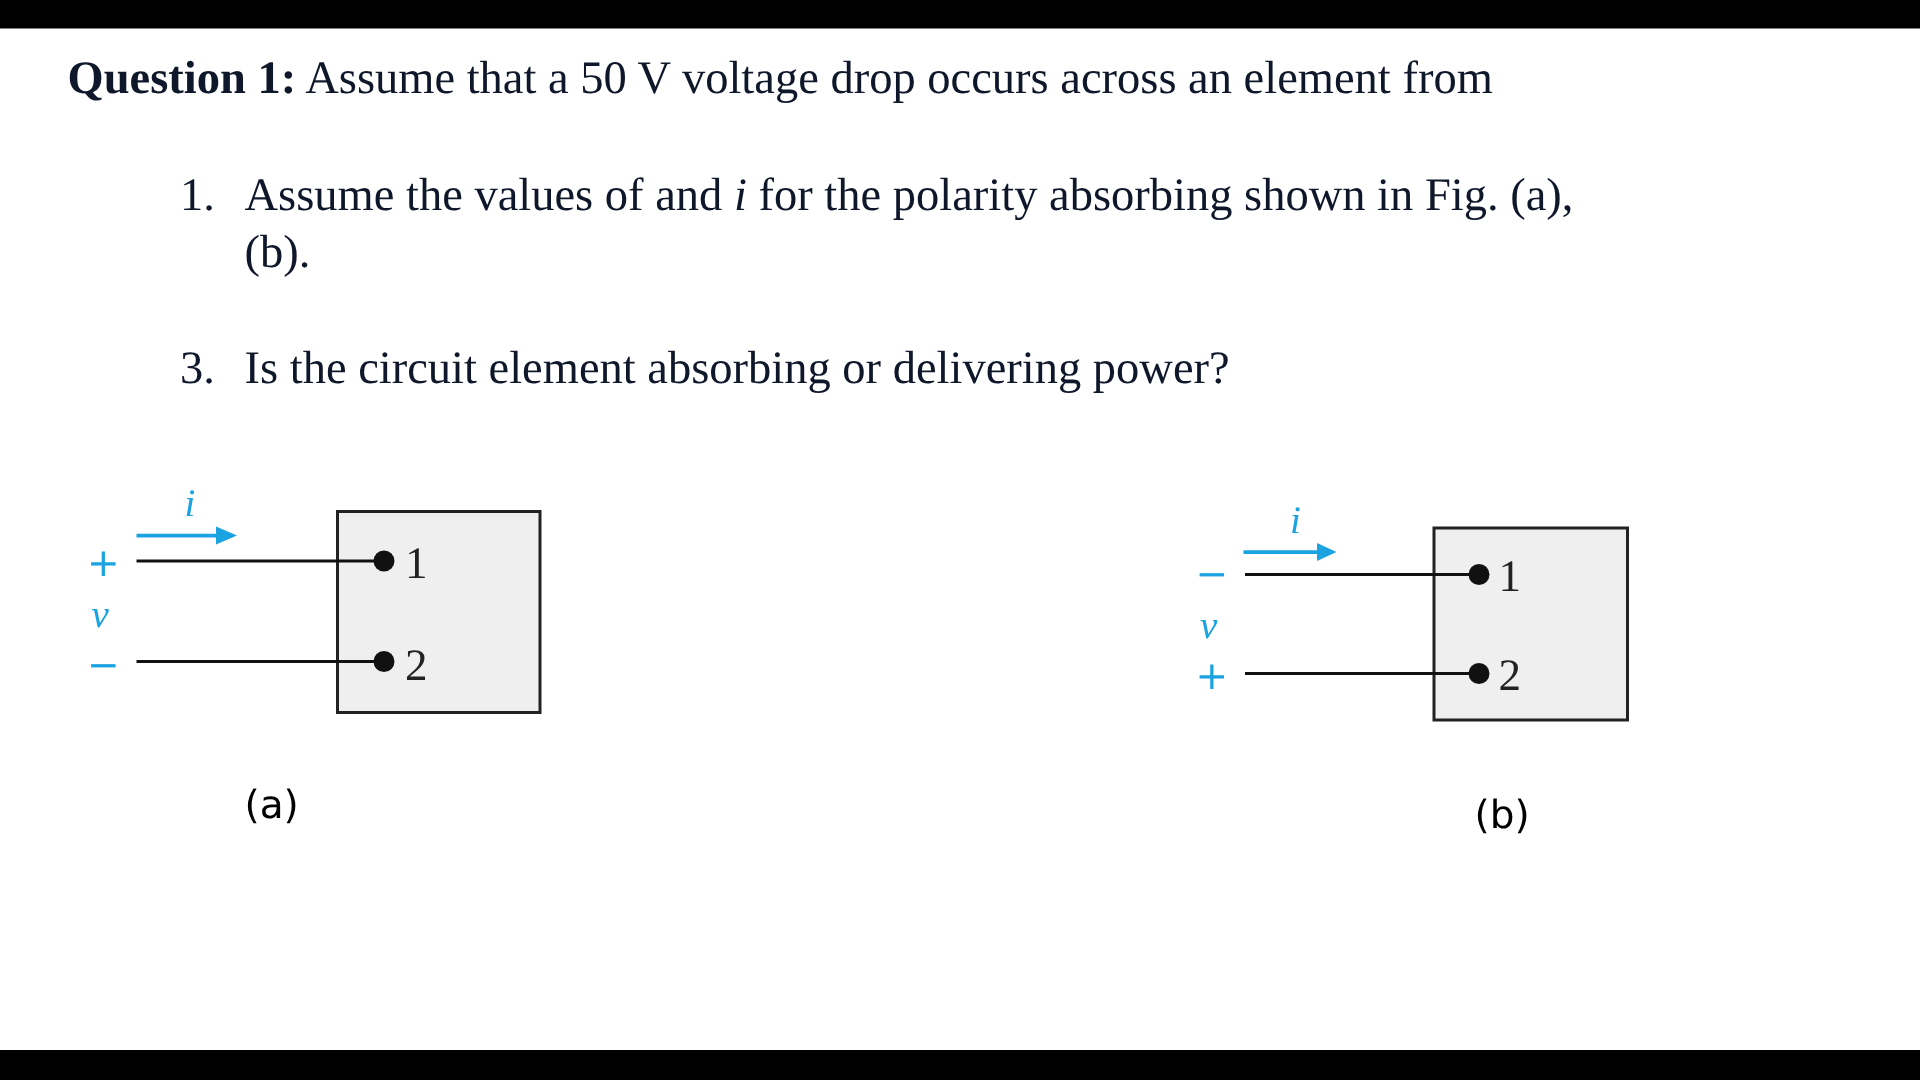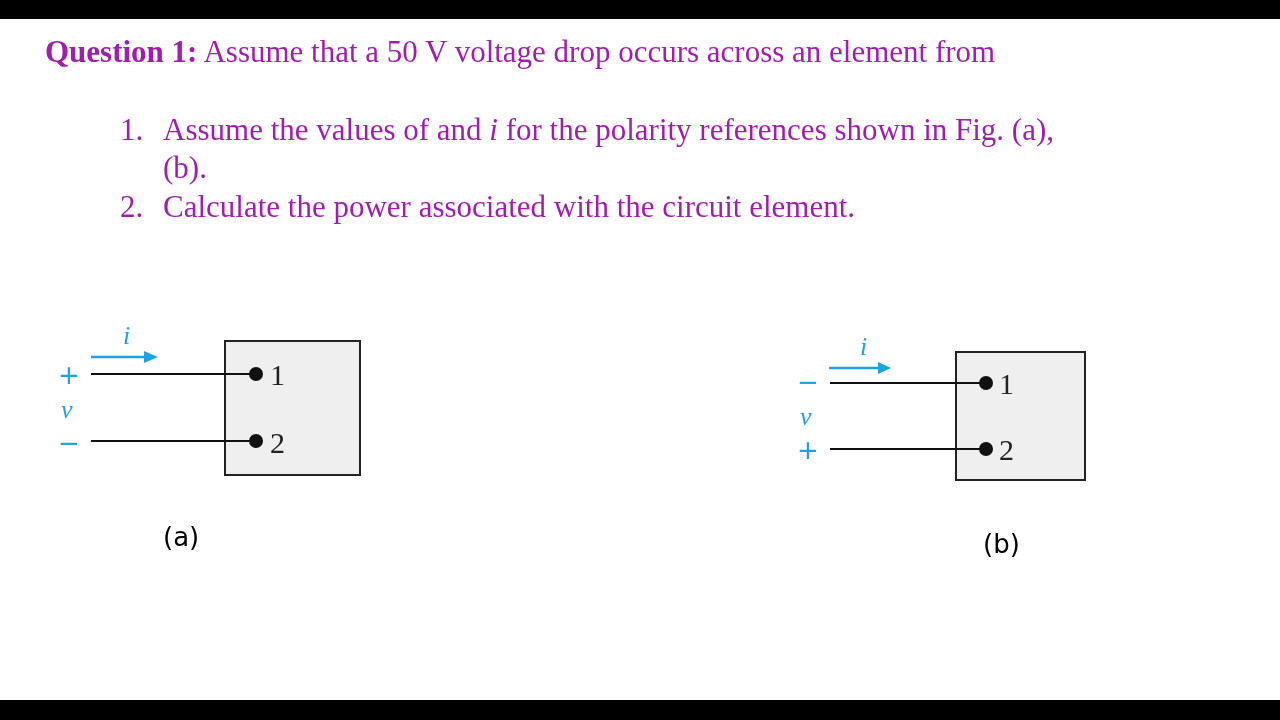--- a/index.html
+++ b/index.html
@@ -21,21 +21,21 @@
       width: 1280px; height: 19px;
       background: #000000;
     }
     .bar-bottom {
       position: absolute; left: 0; top: 700px;
       width: 1280px; height: 20px;
       background: #000000;
     }
     .serif {
       font-family: "Liberation Serif", "DejaVu Serif", serif;
-      color: #a21caf;
+      color: #0f172a;
       font-size: 31px;
       line-height: 38px;
     }
     .q-line {
       position: absolute;
       left: 45px;
       white-space: nowrap;
     }
     .q-line b { font-weight: bold; }
     .list-item {
@@ -82,28 +82,28 @@
 <body>
 
 <div class="page">
   <div class="bar-top"></div>
 
   <div class="serif q-line" style="top:33px;">
     <b>Question 1:</b><span> Assume that a 50 V voltage drop occurs across an element from</span>
   </div>
 
   <div class="serif list-item" style="top:111px;">
-    <span class="list-num">1.</span><span>Assume the values of and </span><span class="ital">i</span><span> for the polarity references shown in Fig. (a),</span>
+    <span class="list-num">1.</span><span>Assume the values of and </span><span class="ital">i</span><span> for the polarity absorbing shown in Fig. (a),</span>
   </div>
   <div class="serif cont" style="top:149px;">(b).</div>
 
-  <div class="serif list-item" style="top:188px;">
-    <span class="list-num">2.</span><span>Calculate the power associated with the circuit element.</span>
+
+  <div class="serif list-item" style="top:226px;">
+    <span class="list-num">3.</span><span>Is the circuit element absorbing or delivering power?</span>
   </div>
-
 
   <svg class="fig" style="left:0; top:0;" width="1280" height="720">
 
     <text class="blue-text" x="123" y="344" font-size="26">i</text>
     <line x1="91" y1="357" x2="146" y2="357" stroke="#1aa3e0" stroke-width="2.5"></line>
     <polygon points="144,351 158,357 144,363" fill="#1aa3e0"></polygon>
 
     <text class="blue-sym" x="58" y="384" font-size="26">+</text>
     <text class="blue-text" x="61" y="418" font-size="26">v</text>
     <text class="blue-sym" x="58" y="452" font-size="26">−</text>

